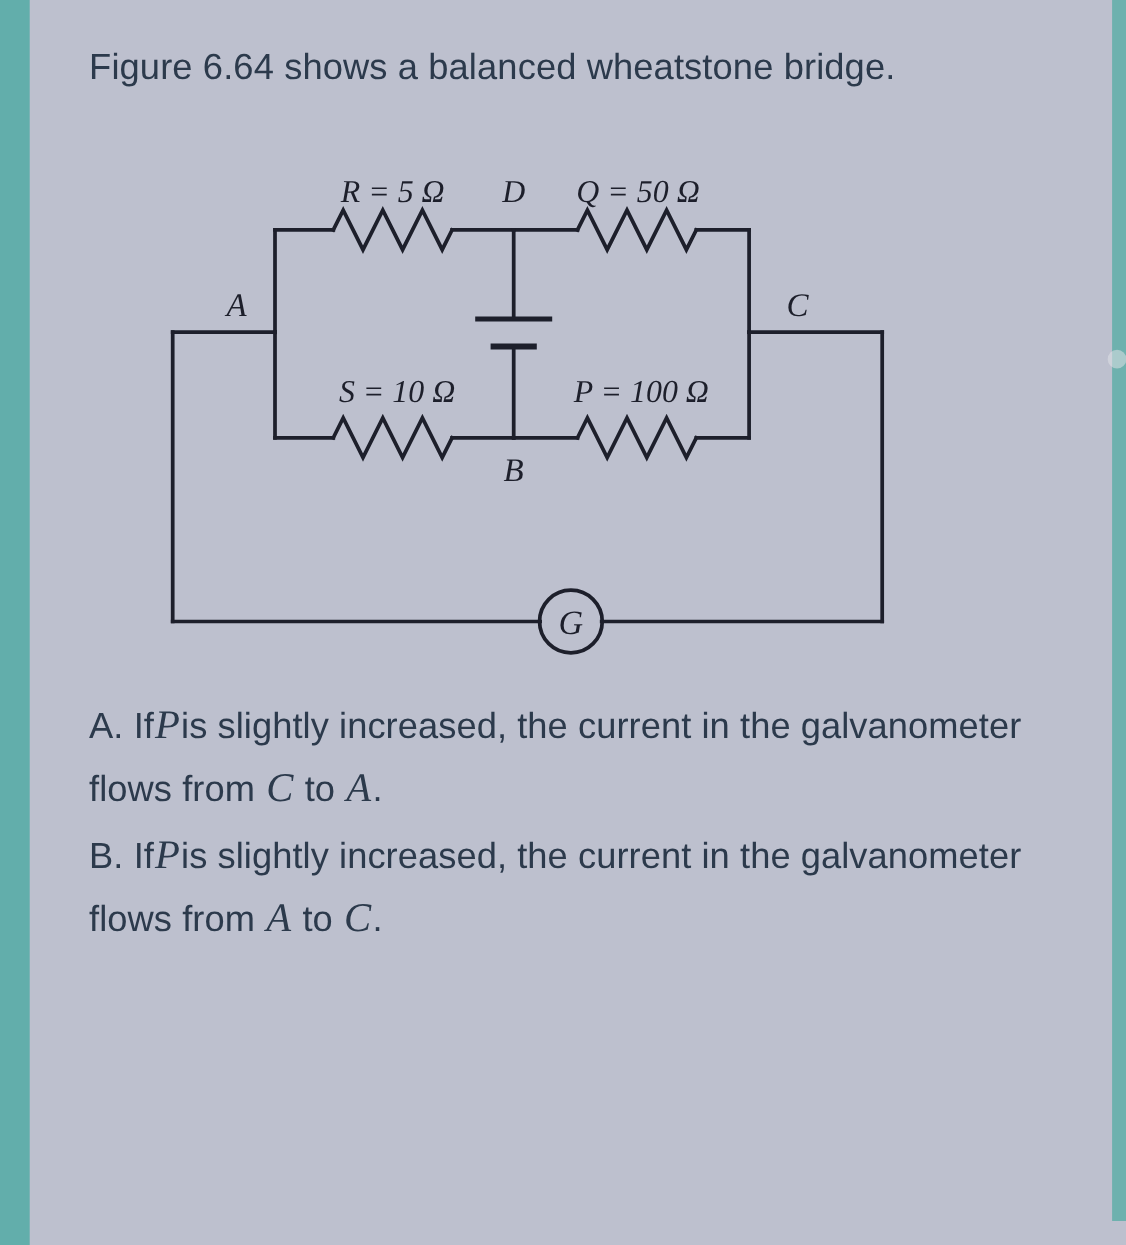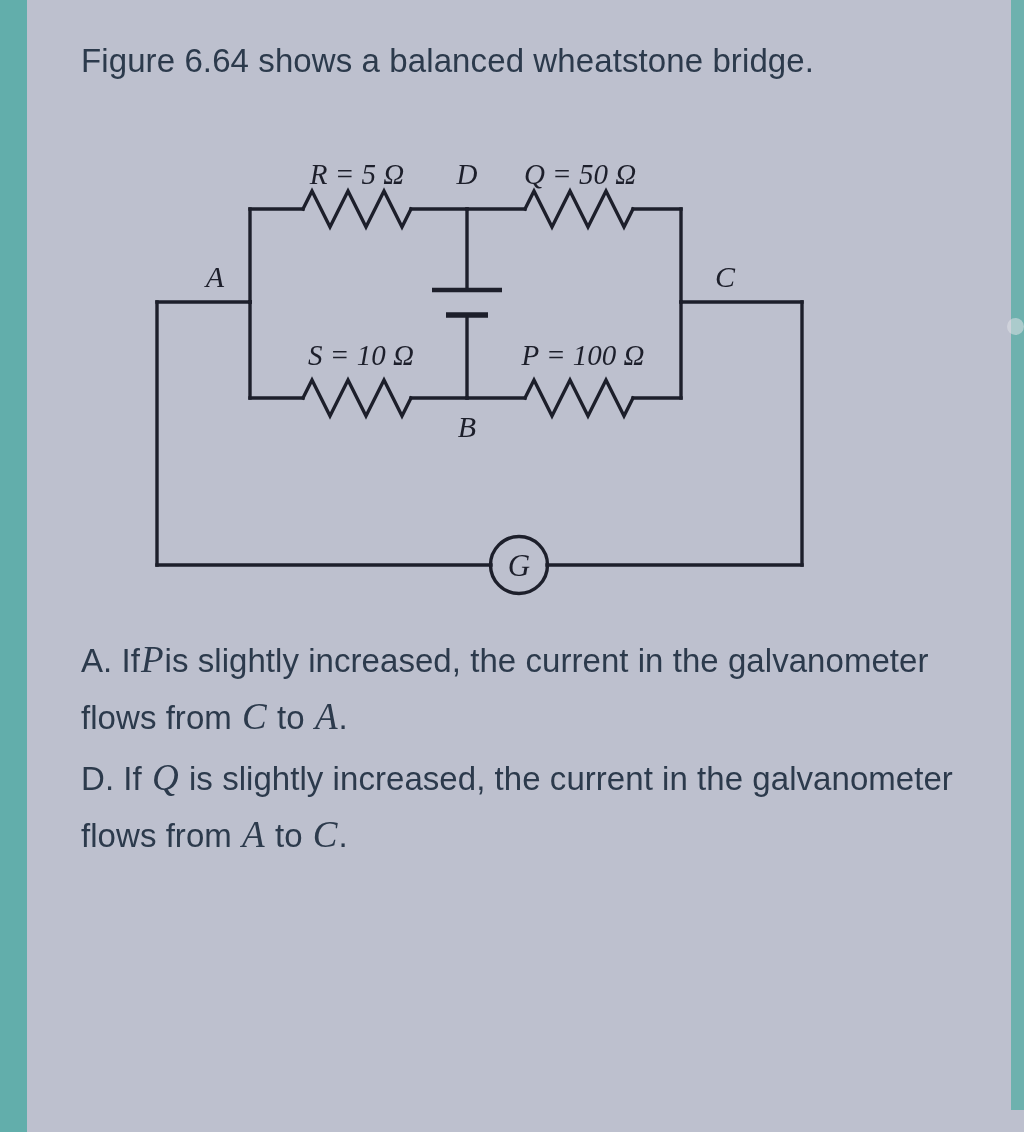--- a/index.html
+++ b/index.html
@@ -172,27 +172,25 @@
     <div class="options">
 
       <div class="option">
         <span>A.</span>
         <span>If</span><span class="var">P</span><span>is slightly increased, the current in the galvanometer flows from</span>
         <span class="var">C</span>
         <span>to</span>
         <span class="var">A</span><span>.</span>
       </div>
 
-
-
       <div class="option">
-        <span>D.</span>
-        <span>If</span>
-        <span class="var">Q</span>
-        <span>is slightly increased, the current in the galvanometer flows from</span>
+        <span>B.</span>
+        <span>If</span><span class="var">P</span><span>is slightly increased, the current in the galvanometer flows from</span>
         <span class="var">A</span>
         <span>to</span>
         <span class="var">C</span><span>.</span>
       </div>
+
+
 
     </div>
   </div>
 </div>
 
 </body></html>

